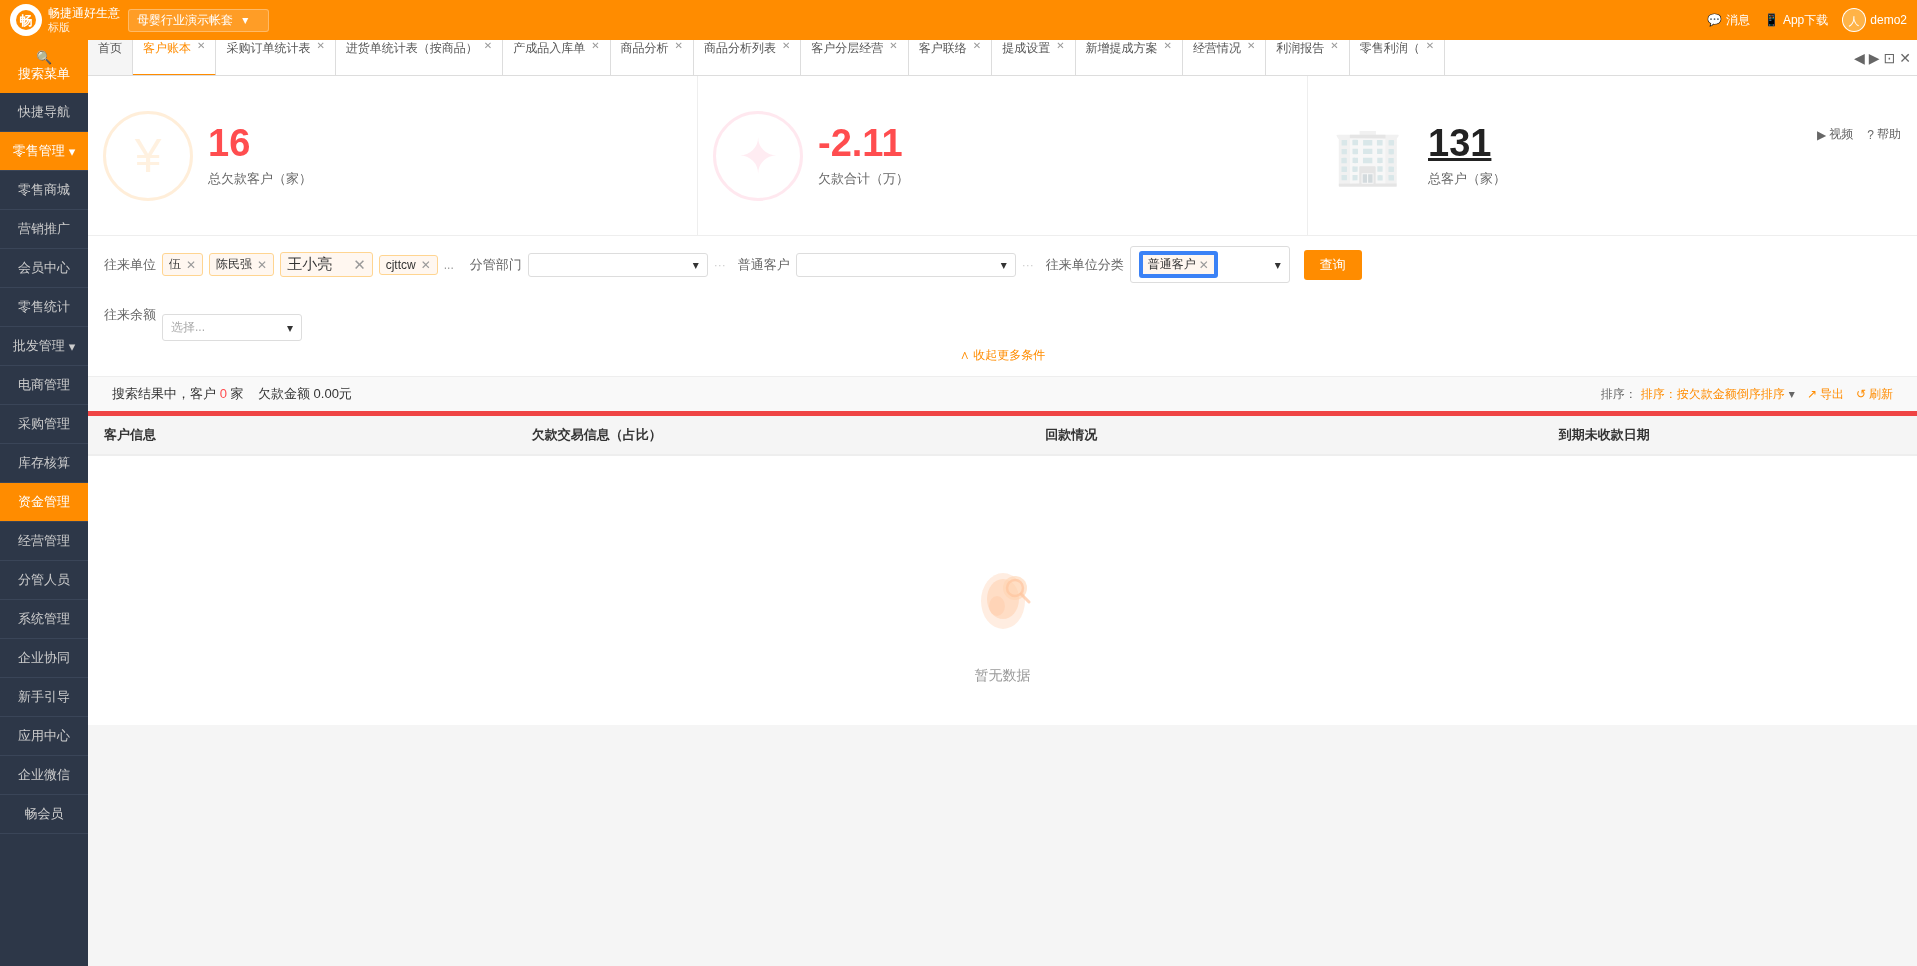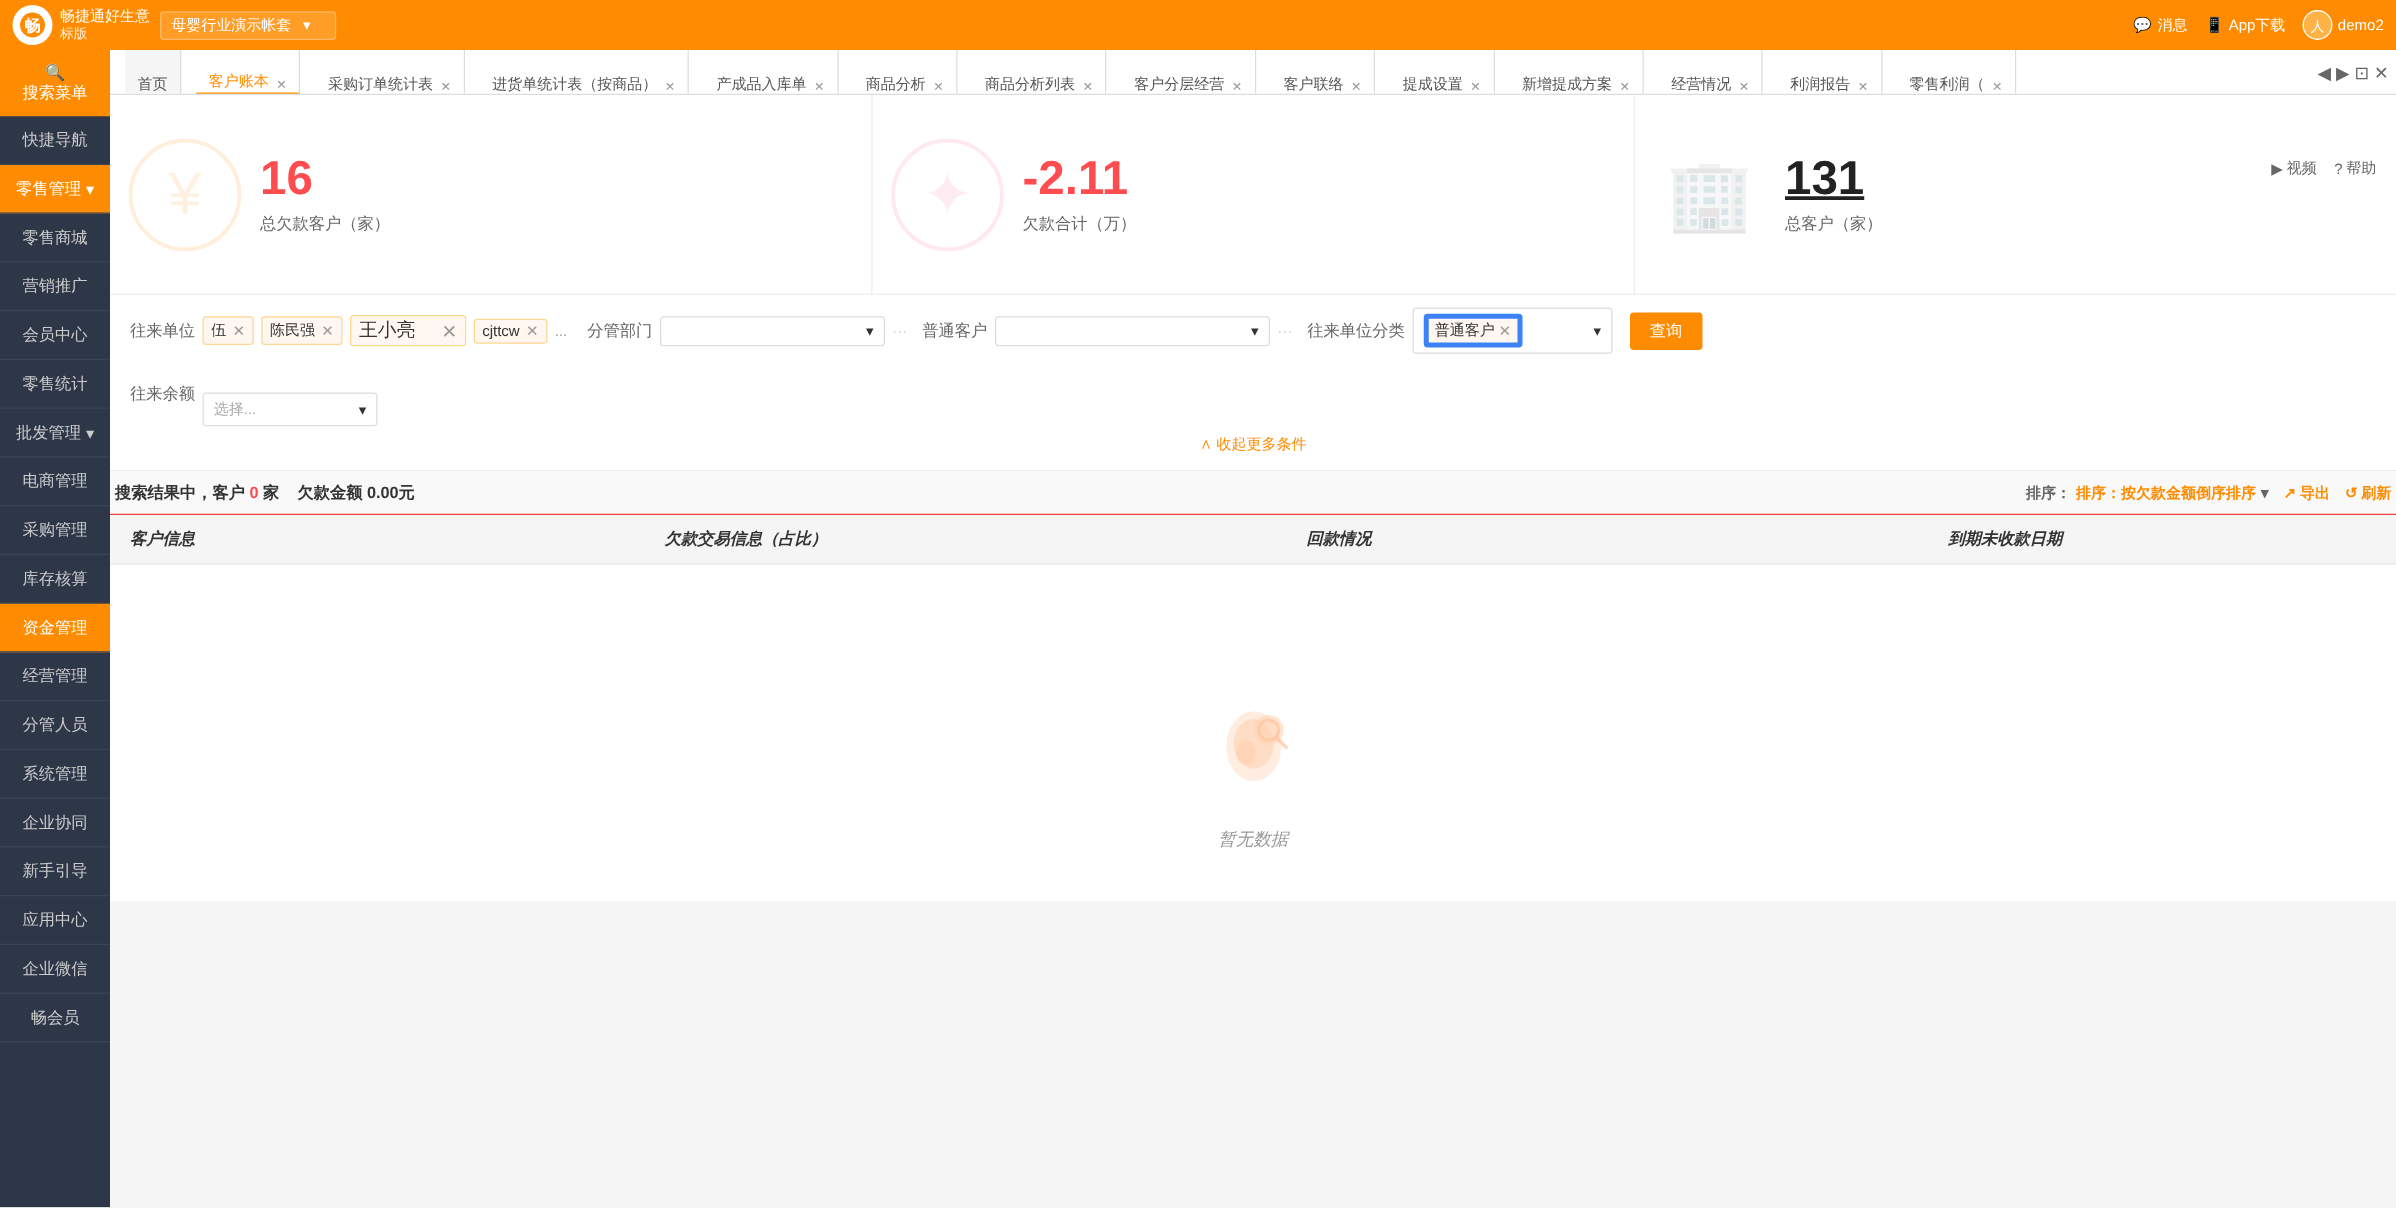--- a/index.html
+++ b/index.html
@@ -24,21 +24,21 @@
     .sidebar-search { background: #ff8c00; color: #fff; padding: 10px 0; text-align: center; font-size: 13px; cursor: pointer; }
     .sidebar-nav-item { padding: 10px 0; text-align: center; font-size: 13px; color: #ccc; cursor: pointer; border-bottom: 1px solid #3a4558; }
     .sidebar-nav-item.active { background: #ff8c00; color: #fff; }
     .sidebar-nav-item.has-arrow { display: flex; align-items: center; justify-content: center; gap: 4px; }
 
     
     .content-area { flex: 1; display: flex; flex-direction: column; overflow: hidden; background: #fff; }
 
     
     .tab-bar { background: #fff; border-bottom: 1px solid #ddd; display: flex; align-items: center; height: 36px; flex-shrink: 0; overflow: hidden; }
-    .tab-item { display: flex; align-items: flex-end; padding: 0 10px; height: 36px; border-right: 1px solid #ddd; font-size: 12px; cursor: pointer; white-space: nowrap; gap: 4px; color: #555; flex-shrink: 0; margin-left: 12px; }
+    .tab-item { display: flex; align-items: flex-start; padding: 0 10px; height: 36px; border-right: 1px solid #ddd; font-size: 12px; cursor: pointer; white-space: nowrap; gap: 4px; color: #555; flex-shrink: 0; }
     .tab-item.active { background: #fff; color: #ff8c00; border-bottom: 2px solid #ff8c00; }
     .tab-item.home { background: #f5f5f5; }
     .tab-close { color: #999; font-size: 10px; margin-left: 2px; }
     .tab-bar-arrows { display: flex; align-items: center; margin-left: auto; padding: 0 6px; gap: 4px; }
     .tab-arrow { cursor: pointer; color: #666; font-size: 14px; }
 
     
     .page-content { flex: 1; overflow-y: auto; background: #f5f5f5; padding: 0; }
 
     
@@ -62,21 +62,21 @@
     .collapse-more { color: #ff8c00; font-size: 12px; cursor: pointer; display: flex; align-items: center; gap: 2px; justify-content: center; padding: 4px 0; }
     .filter-row2 { display: flex; align-items: center; gap: 8px; }
 
     
     .result-bar { background: #f9f9f9; padding: 8px 16px; display: flex; align-items: center; justify-content: space-between; border-bottom: 1px solid #eee; font-size: 13px; color: #333; }
     .result-bar-right { display: flex; align-items: center; gap: 12px; color: #666; }
     .sort-select { display: flex; align-items: center; gap: 4px; cursor: pointer; font-size: 12px; }
     .action-btn { display: flex; align-items: center; gap: 4px; cursor: pointer; font-size: 12px; color: #ff8c00; }
 
     
-    .data-table { width: 100%; background: #fff; font-style: italic; }
+    .data-table { width: 100%; background: #fff; }
     .table-header { display: flex; background: #f5f5f5; border-bottom: 2px solid #eee; padding: 10px 16px; font-size: 13px; font-weight: bold; color: #333; }
     .col-customer { flex: 2.5; }
     .col-debt { flex: 3; }
     .col-payback { flex: 3; }
     .col-date { flex: 2; }
     .empty-area { display: flex; flex-direction: column; align-items: center; justify-content: center; padding: 80px 0; }
     .empty-text { color: #999; font-size: 14px; }
 
     
     ::-webkit-scrollbar { width: 6px; height: 6px; }
@@ -327,21 +327,21 @@
               <span style="color:#aaa;">选择...</span>
               <span style="margin-left:auto;">▾</span>
             </div>
           </div>
 
           <div class="collapse-more" style="color:#ff8c00;font-size:12px;cursor:pointer;display:flex;align-items:flex-start;gap:4px;justify-content:center;padding:6px 0 2px 0;">
             <span>∧ 收起更多条件</span>
           </div>
         </div>
 
-        <div class="result-bar" style="background:#f9f9f9;padding:8px 4px;display:flex;align-items:center;justify-content:space-between;border-bottom:1px solid #ef4444;font-size:13px;font-weight:bold;">
+        <div class="result-bar" style="background:#f9f9f9;padding:8px 24px;display:flex;align-items:center;justify-content:space-between;border-bottom:5px solid #ef4444;font-size:13px;">
           <div>
             <span>搜索结果中，客户</span>
             <span style="color:#ff4d4f;">0</span>
             <span>家</span>
             &nbsp;&nbsp;
             <span>欠款金额</span>
             <span>0.00元</span>
           </div>
           <div class="result-bar-right" style="display:flex;align-items:center;gap:12px;color:#666;">
             <div class="sort-select" style="display:flex;align-items:center;gap:4px;cursor:pointer;font-size:12px;">

